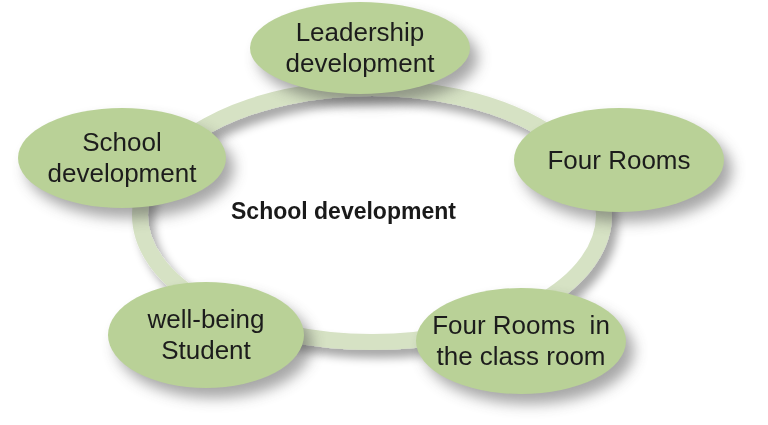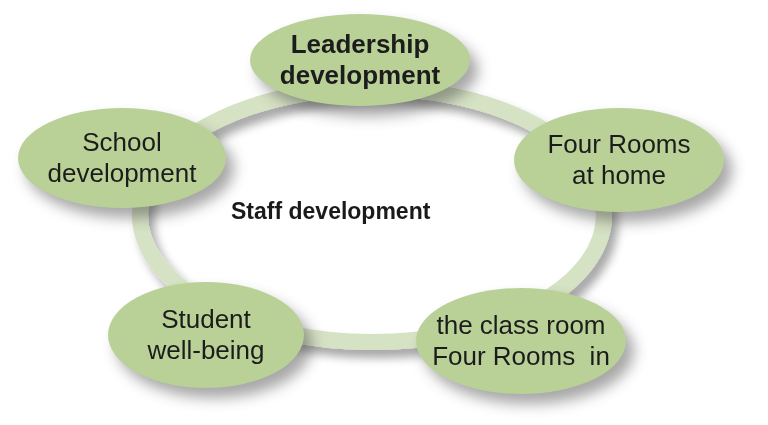--- a/index.html
+++ b/index.html
@@ -38,48 +38,47 @@
         </feComponentTransfer>
       <feMerge>
           <feMergeNode></feMergeNode>
           <feMergeNode in="SourceGraphic"></feMergeNode>
         </feMerge>
     </filter>
   </defs>
   <ellipse cx="372" cy="215" rx="232" ry="127" fill="none" stroke="#d6e2c4" stroke-width="16" filter="url(#rs)"></ellipse>
 </svg>
 
-<div class="center-label">Staff development</div>
+<div class="center-label">School development</div>
 
-<div class="node" style="left:250px; top:14px; width:220px; height:92px;font-weight:bold;">
+<div class="node" style="left:250px; top:2px; width:220px; height:92px;">
   <div>
     <span>Leadership</span>
     <span>development</span>
   </div>
 </div>
 
 <div class="node" style="left:18px; top:108px; width:208px; height:100px;">
   <div>
     <span>School</span>
     <span>development</span>
   </div>
 </div>
 
 <div class="node" style="left:514px; top:108px; width:210px; height:104px;text-align:center;">
   <div>
     <span>Four Rooms</span>
-    <span>at home</span>
   </div>
 </div>
 
 <div class="node" style="left:108px; top:282px; width:196px; height:106px;">
   <div>
+    <span>well-being</span>
     <span>Student</span>
-    <span>well-being</span>
   </div>
 </div>
 
 <div class="node" style="left:416px; top:288px; width:210px; height:106px;">
   <div>
+    <span>Four Rooms  in</span>
     <span>the class room</span>
-    <span>Four Rooms  in</span>
   </div>
 </div>
 
 </body></html>

